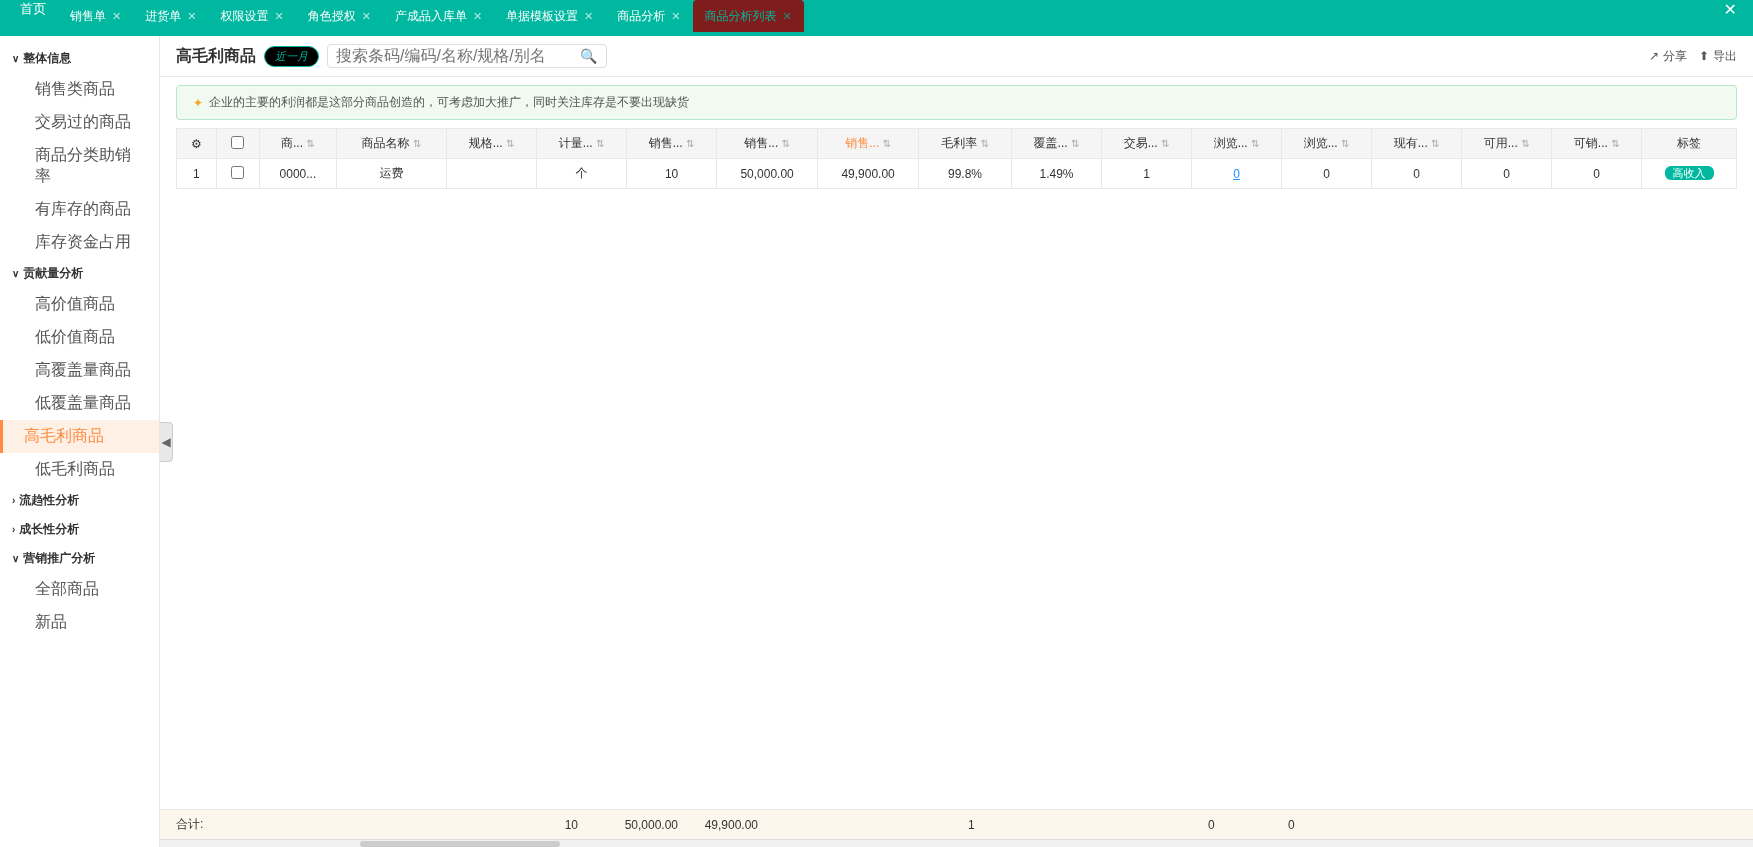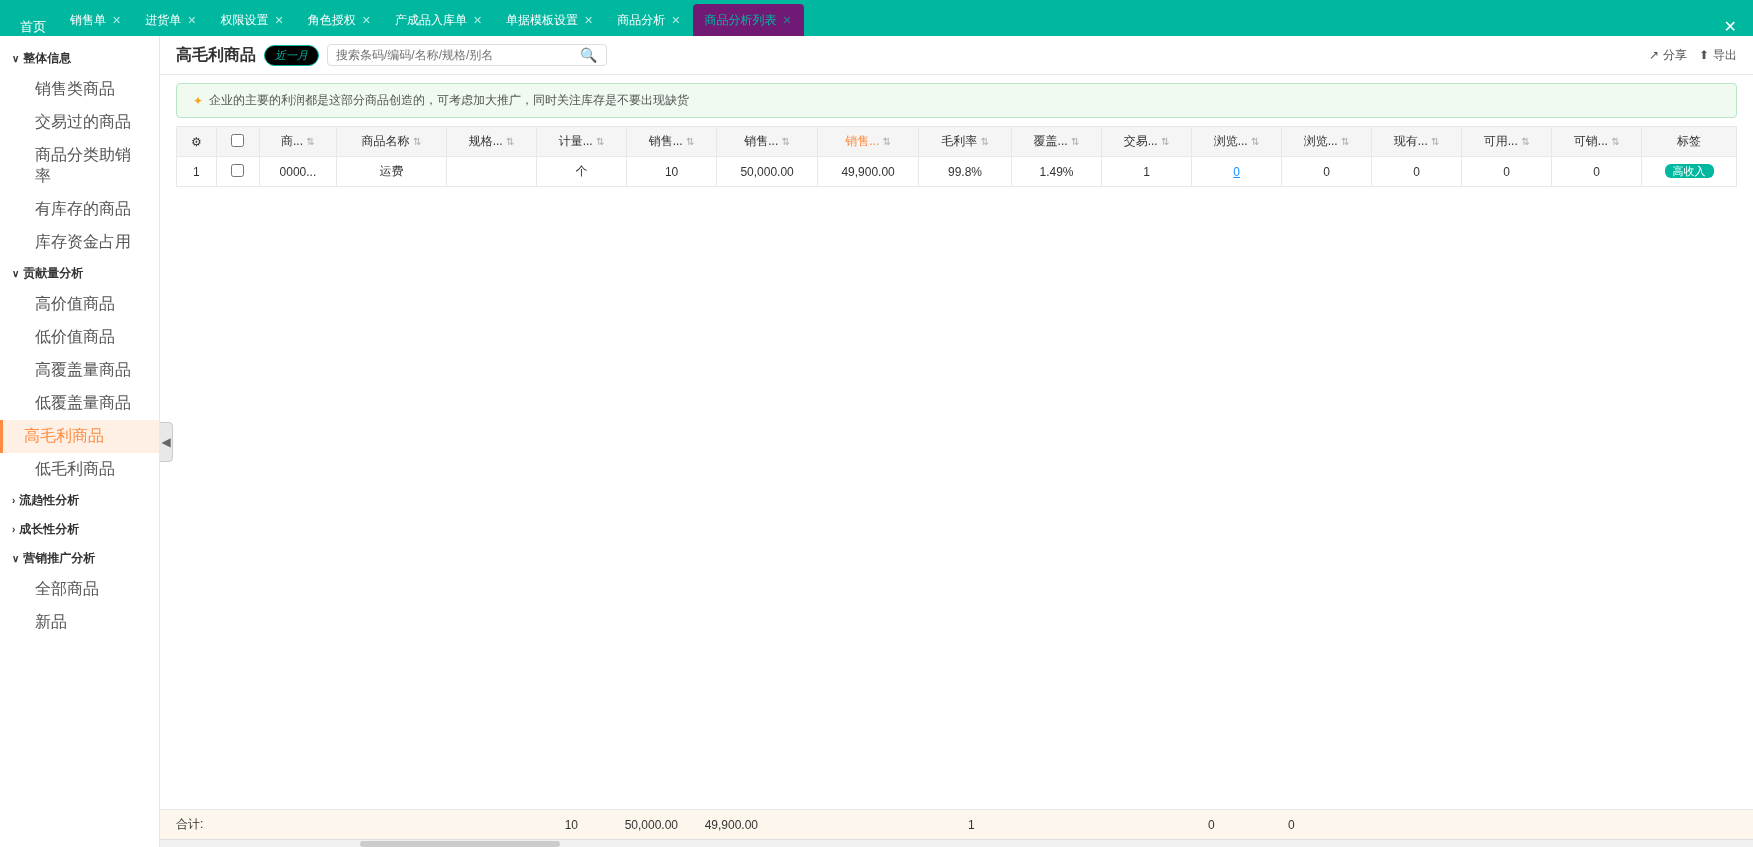--- a/index.html
+++ b/index.html
@@ -2,38 +2,38 @@
 <html><head>
   <meta charset="utf-8">
   <style>
     * { box-sizing: border-box; margin: 0; padding: 0; font-family: 'Microsoft YaHei', Arial, sans-serif; font-size: 12px; }
     body { background: #f5f5f5; overflow: hidden; }
 
     
     .top-nav {
       background: #00b8a0;
       display: flex;
-      align-items: flex-end;
+      align-items: flex-start;
       height: 36px;
       padding: 0 8px;
       color: white;
       flex-shrink: 0;
     }
     .nav-tab {
       padding: 0 12px;
       height: 32px;
       display: flex;
       align-items: center;
       cursor: pointer;
       white-space: nowrap;
       color: white;
       font-size: 13px;
       position: relative;
     }
-    .nav-tab.active { background: #701a75; color: #00b8a0; border-radius: 4px 4px 0 0; }
+    .nav-tab.active { background: #7f1d1d; color: #00b8a0; border-radius: 4px 4px 0 0; }
     .nav-tab .close-x {
       margin-left: 6px;
       font-size: 11px;
       opacity: 0.7;
     }
     .nav-home { font-size: 13px; padding: 0 12px; color: white; cursor: pointer; }
     .top-nav-close {
       margin-left: auto;
       color: white;
       cursor: pointer;
@@ -139,21 +139,21 @@
       border: 1px solid #ddd;
       border-radius: 4px;
       padding: 2px 8px;
       flex: 1;
       max-width: 280px;
       background: white;
     }
     .search-box input {
       border: none;
       outline: none;
-      font-size: 12px;
+      font-size: 16px;
       color: #701a75;
       width: 100%;
     }
     .search-icon { color: #999; font-size: 14px; cursor: pointer; }
     .header-actions {
       margin-left: auto;
       display: flex;
       gap: 12px;
     }
     .action-btn {

